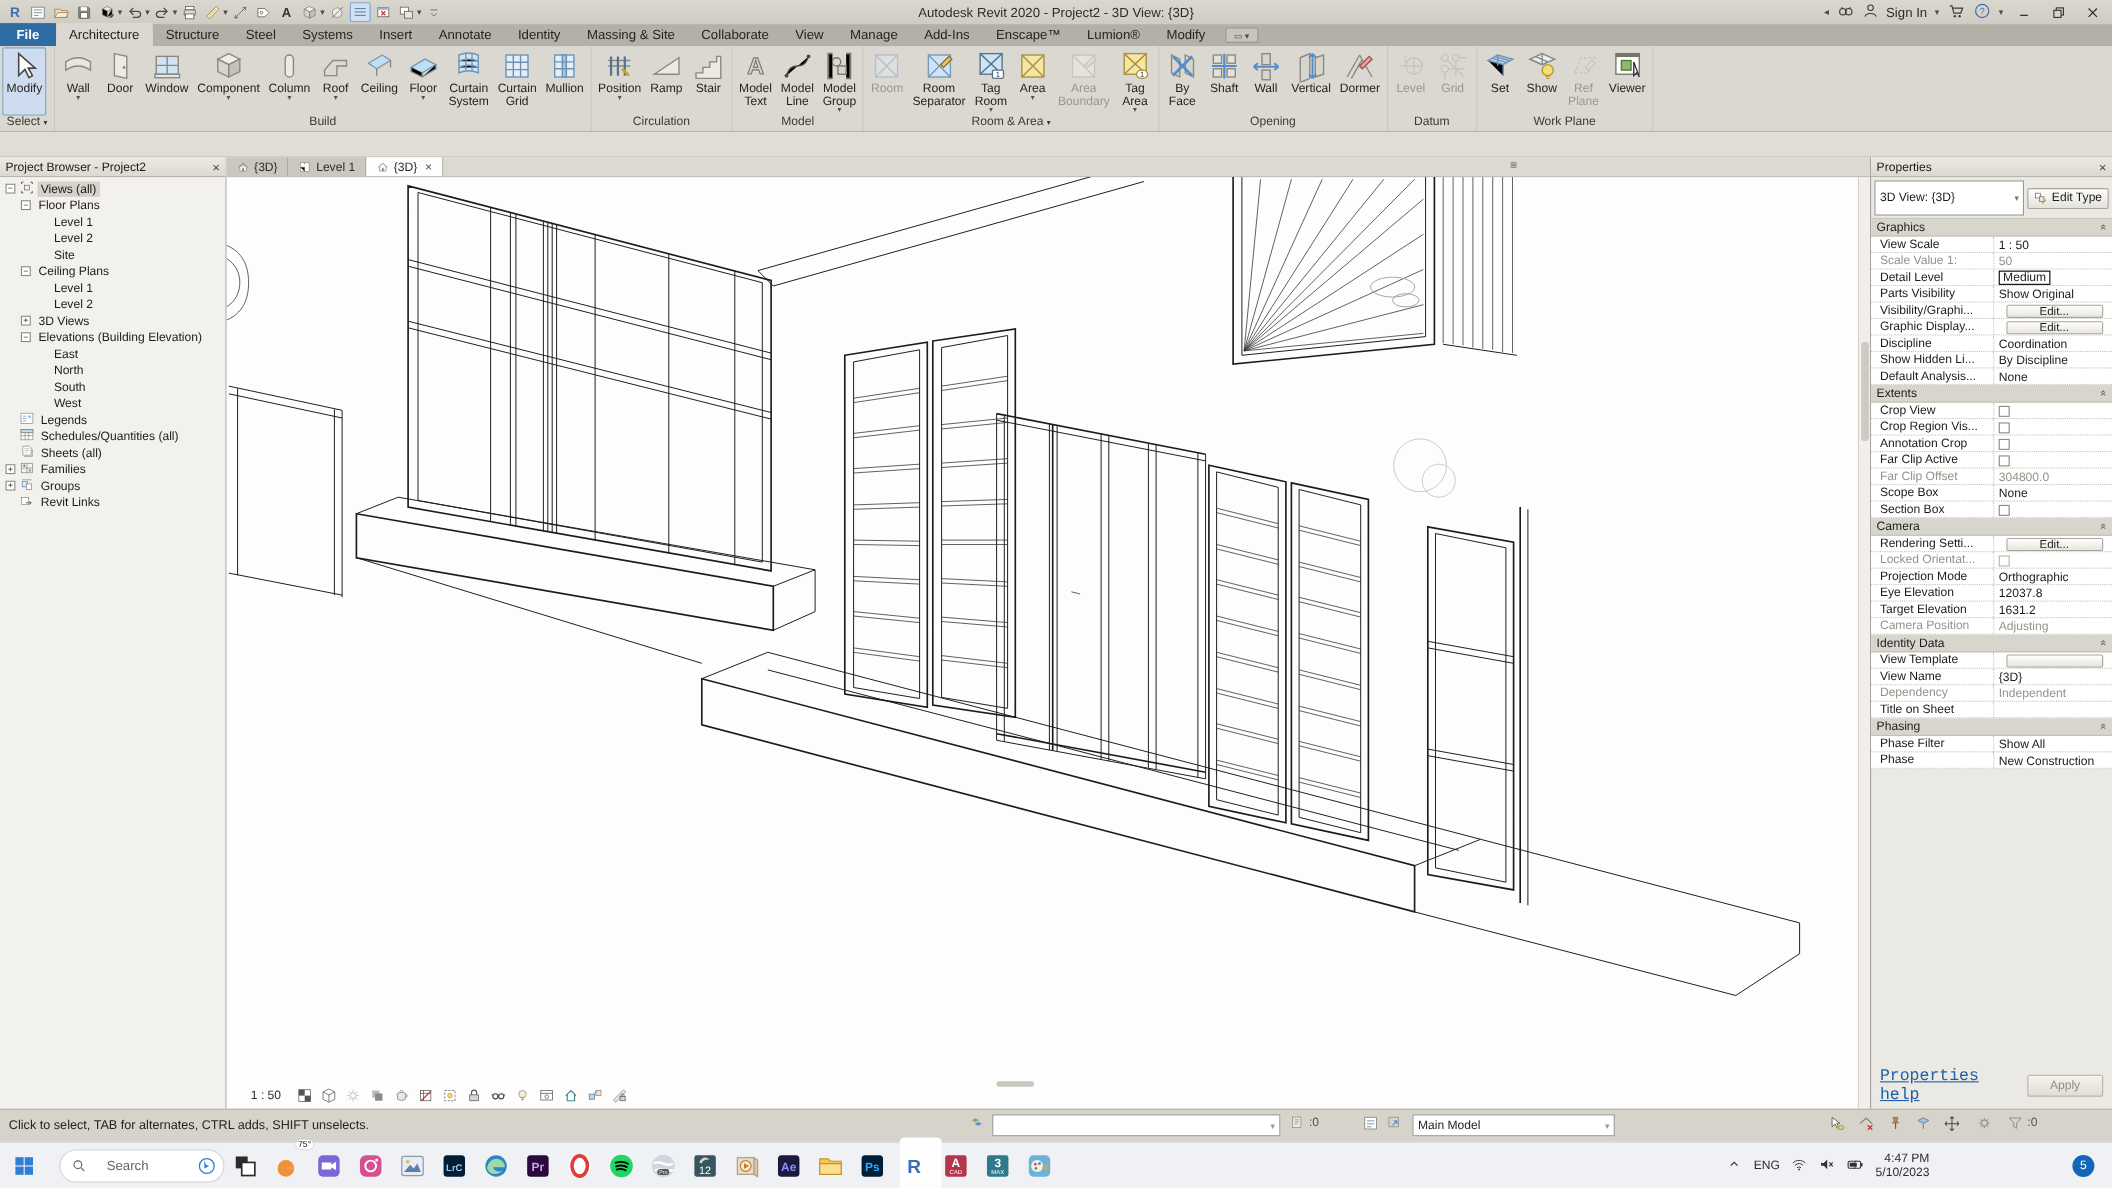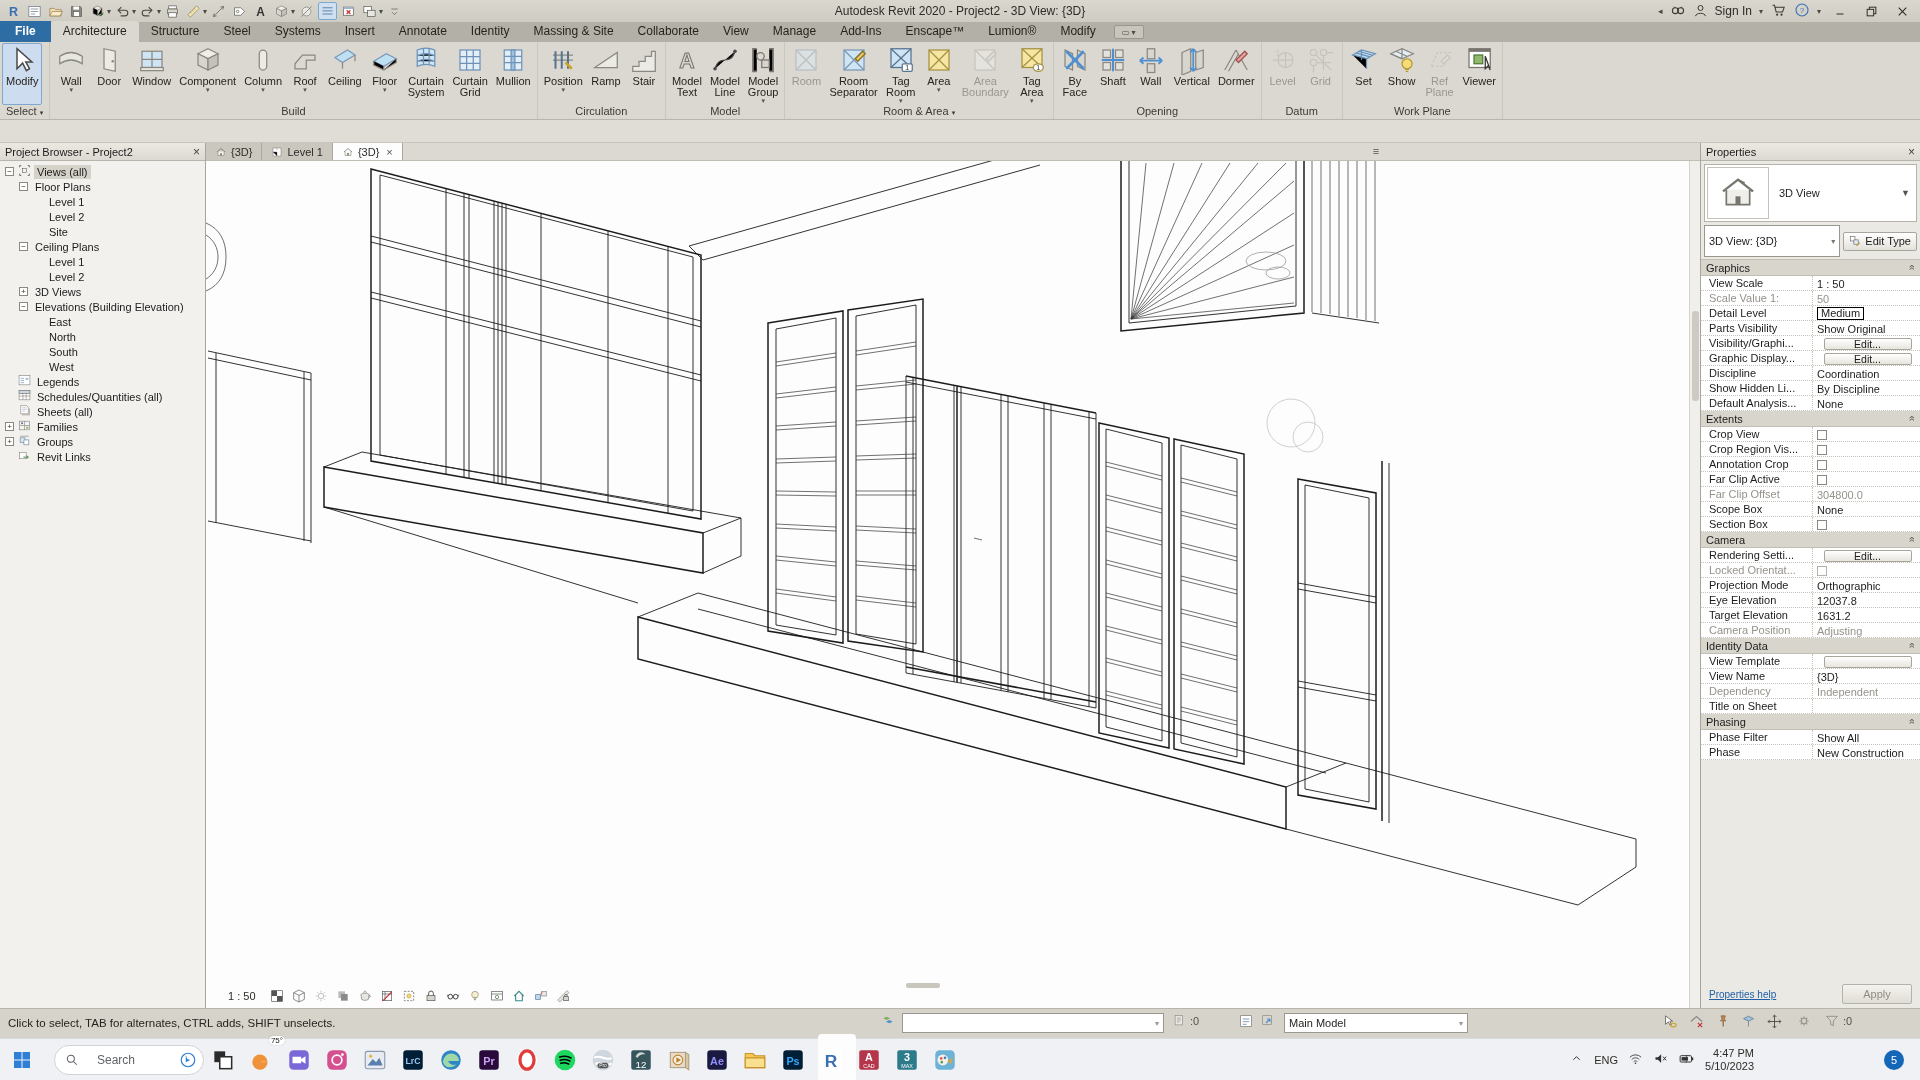--- a/index.html
+++ b/index.html
@@ -74,21 +74,21 @@
   .psec .chev{margin-left:auto;font-size:10px;color:#55534c;transform:rotate(-90deg);}
   .prow{height:15px;display:flex;border-bottom:1px dotted #c6c3bb;font-size:11px;}
   .pl{width:112px;padding:1px 2px 0 8px;border-right:1px dotted #c6c3b b;border-right:1px dotted #c6c3bb;overflow:hidden;white-space:nowrap;color:#1c1c1c;}
   .pv{flex:1;padding:1px 2px 0 4px;overflow:hidden;white-space:nowrap;display:flex;align-items:center;}
   .prow.dis .pl,.prow.dis .pv{color:#95928a;}
   .pvfocus{border:1.5px solid #000;background:#fff;padding:0 3px;line-height:11px;text-align:right;}
   .cb{width:10px;height:10px;border:1px solid #8a8880;background:#fff;}
   .prow.dis .cb{border-color:#b5b2aa;}
   .ebtn{width:88px;margin:0 auto;height:12px;line-height:11px;text-align:center;background:linear-gradient(#fff,#e8e5de);border:1px solid #a8a59c;border-radius:2px;font-size:10.5px;}
   .pfoot{position:absolute;left:0;right:0;bottom:4px;display:flex;align-items:center;padding:0 8px;}
-  .pfoot a{color:#1f5fa8;text-decoration:underline;font-size:10px;}
+  .pfoot a{color:#1f5fa8;text-decoration:underline;font-size:15px;font-family:Liberation Mono, monospace;}
   .pfoot button{margin-left:auto;width:70px;height:20px;background:linear-gradient(#f5f3ee,#e0ddd6);border:1px solid #b5b2aa;border-radius:2px;color:#8f8c84;font-size:11px;}
   
   .statusbar{position:absolute;left:0;top:1008px;width:1920px;height:30px;background:#d6d3cb;border-top:1px solid #b8b5ac;}
   .hint{position:absolute;left:8px;top:8px;font-size:11.5px;color:#26241f;}
   .sbel{position:absolute;top:4px;display:flex;align-items:center;gap:3px;}
   .scombo{height:20px;background:#fff;border:1px solid #9a978e;display:flex;align-items:center;padding:0 4px;font-size:11px;color:#26241f;}
   .scombo .ca{margin-left:auto;font-size:8px;color:#9a978e;}
   .sbtxt{font-size:11px;color:#55534c;}
   
   .taskbar{position:absolute;left:0;top:1038px;width:1920px;height:42px;background:#eff1f4;border-top:1px solid #d8dade;display:flex;align-items:center;padding:0 10px;}
@@ -857,32 +857,20 @@
       <div class="vscroll">
           <div class="vthumb"></div>
         </div>
     </div>
 
     <div class="props">
       <div class="phead">
         <span>Properties</span>
         <span class="px">×</span>
       </div>
-      <div class="typesel">
-        <div class="thumb">
-          <svg width="44" height="40" viewBox="0 0 24 24">
-              <path d="M3 11 L12 4 L21 11" fill="none" stroke="#77756e" stroke-width="1.4"></path>
-              <path d="M5 10 V19 H19 V10" fill="#f0eee9" stroke="#77756e"></path>
-              <path d="M12 4 L16 6 M21 11 L19 10" stroke="#77756e"></path>
-              <rect x="10.5" y="14" width="3" height="5" fill="#77756e"></rect>
-            </svg>
-        </div>
-        <span class="tslbl">3D View</span>
-        <span class="tscaret">▼</span>
-      </div>
       <div class="comborow">
         <div class="combo">
           <span class="cv">3D View: {3D}</span>
             <span class="ca">▾</span>
         </div>
         <div class="etbtn">
           <svg width="13" height="13" viewBox="0 0 24 24">
               <rect x="3" y="3" width="8" height="8" fill="#fff" stroke="#55534c"></rect>
               <rect x="9" y="9" width="8" height="8" fill="#dce8f2" stroke="#55534c"></rect>
               <path d="M14 20 L20 14" stroke="#b59a30" stroke-width="2"></path>

